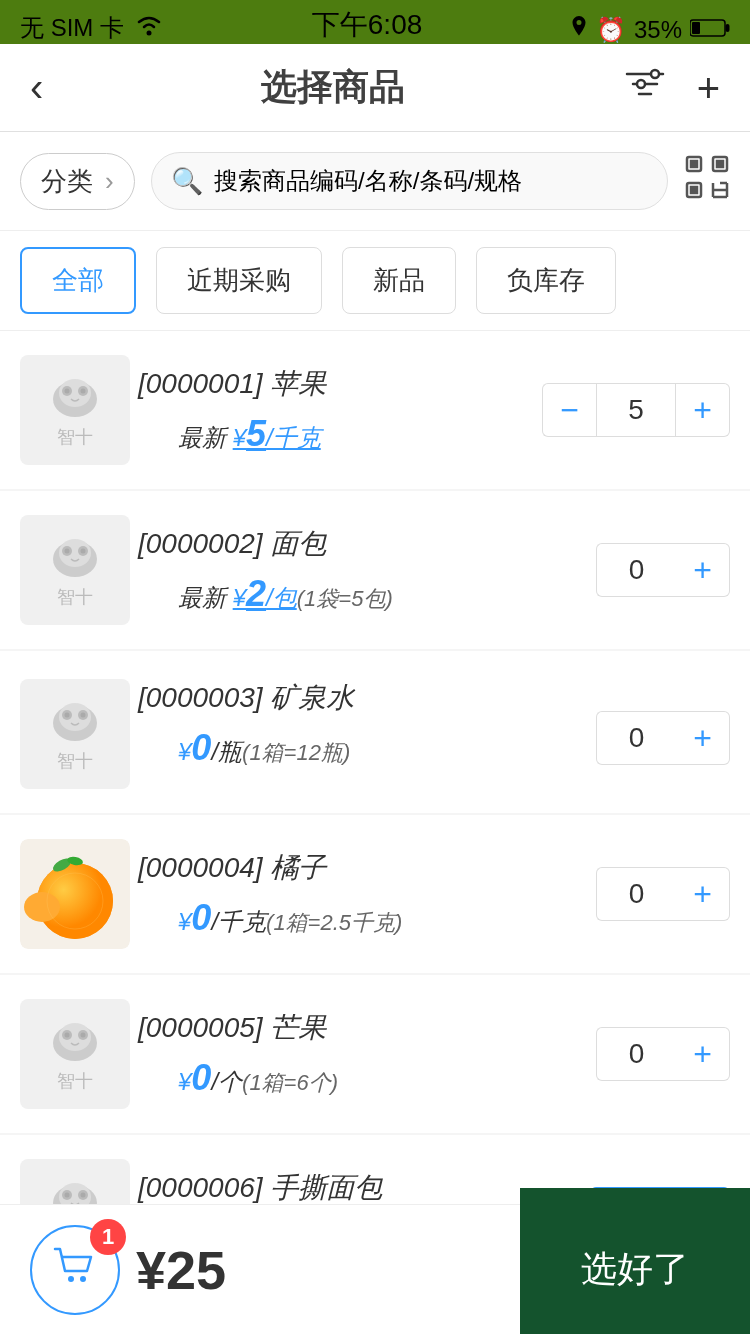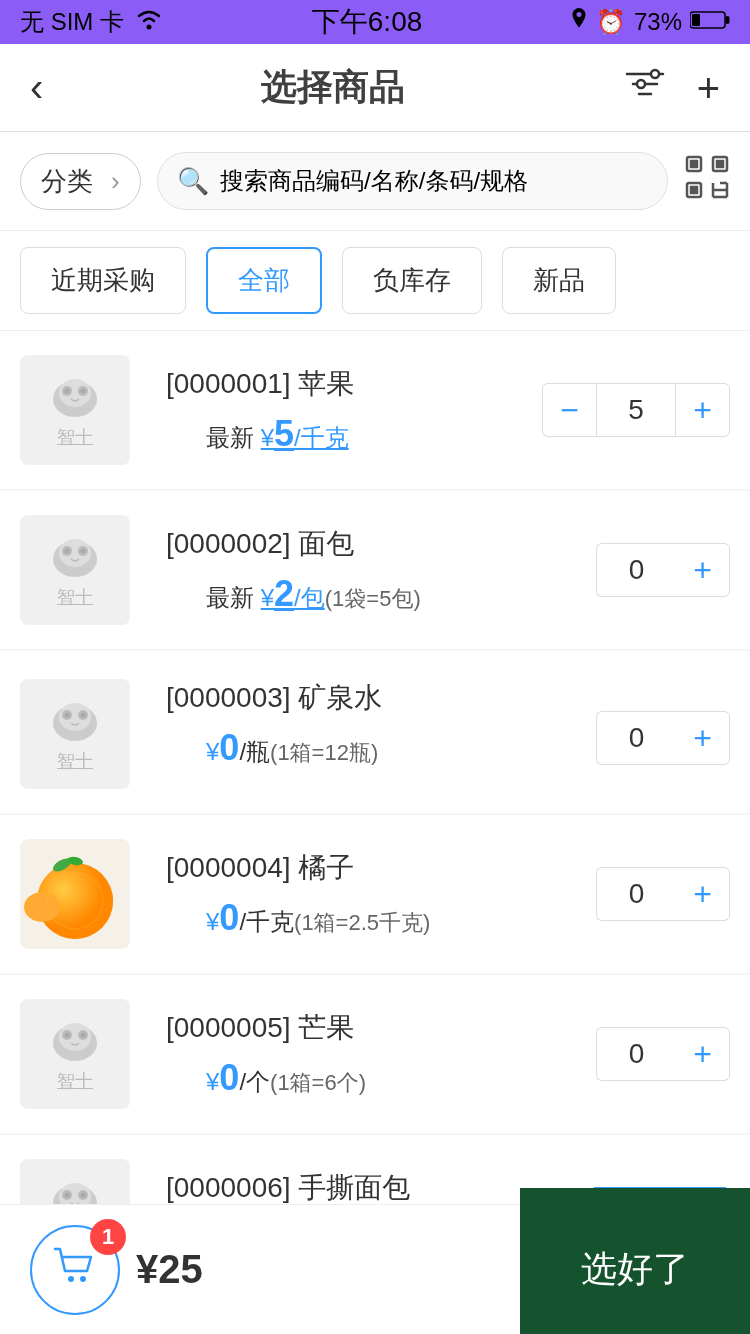--- a/index.html
+++ b/index.html
@@ -9,23 +9,23 @@
       min-height: 1334px;
       font-family: -apple-system, 'PingFang SC', 'Helvetica Neue', sans-serif;
       background: #f5f5f5;
       font-size: 28px;
       color: #333;
     }
 
     
     .status-bar {
       height: 44px;
-      background: #8b5cf6;
-      display: flex;
-      align-items: center;
+      background: #4d7c0f;
+      display: flex;
+      align-items: flex-end;
       justify-content: space-between;
       padding: 0 20px;
       font-size: 24px;
       color: #000;
     }
     .status-left { display: flex; align-items: center; gap: 10px; }
     .status-center { font-size: 28px; font-weight: 500; }
     .status-right { display: flex; align-items: center; gap: 8px; font-size: 24px; }
 
     
@@ -59,21 +59,21 @@
     .category-btn {
       border: 1px solid #ccc;
       border-radius: 30px;
       padding: 10px 20px;
       font-size: 26px;
       color: #333;
       background: #fff;
       white-space: nowrap;
       display: flex;
       align-items: center;
-      gap: 18px;
+      gap: 12px;
       cursor: pointer;
     }
     .search-box {
       flex: 1;
       border: 1px solid #e0e0e0;
       border-radius: 30px;
       padding: 12px 20px;
       display: flex;
       align-items: center;
       gap: 10px;
@@ -135,30 +135,30 @@
       justify-content: center;
       flex-shrink: 0;
       overflow: hidden;
     }
     .product-image .owl-logo {
       display: flex;
       flex-direction: column;
       align-items: center;
       color: #bbb;
       font-size: 40px;
-      text-decoration: underline;
     }
     .product-image .owl-text {
       font-size: 18px;
       color: #bbb;
       margin-top: 4px;
     }
     .product-info {
       flex: 1;
-      padding: 0 36px;
+      padding: 0 8px;
+      font-style: italic;
     }
     .product-name {
       font-size: 28px;
       color: #333;
       margin-bottom: 10px;
     }
     .product-spec {
       font-size: 22px;
       color: #666;
       background: #f0f0f0;
@@ -265,21 +265,21 @@
       background: #ff4444;
       border-radius: 50%;
       color: #fff;
       font-size: 22px;
       display: flex;
       align-items: center;
       justify-content: center;
       font-weight: bold;
     }
     .cart-total {
-      font-size: 40px;
+      font-size: 54px;
       font-weight: bold;
       color: #333;
     }
     .confirm-btn {
       width: 230px;
       height: 164px;
       background: #14532d;
       color: #fff;
       font-size: 36px;
       display: flex;
@@ -317,21 +317,21 @@
     </span>
   </div>
   <div class="status-center">下午6:08</div>
   <div class="status-right">
     <span>
       <svg width="18" height="22" viewBox="0 0 18 22" fill="#000">
           <path d="M9 0C5.5 0 2.5 3 2.5 6.5c0 5 6.5 13 6.5 13s6.5-8 6.5-13C15.5 3 12.5 0 9 0zm0 9a2.5 2.5 0 1 1 0-5 2.5 2.5 0 0 1 0 5z"></path>
         </svg>
     </span>
     <span>⏰</span>
-    <span>73%</span>
+    <span>35%</span>
     <span>
       <svg width="40" height="20" viewBox="0 0 40 20">
         <rect x="0" y="2" width="35" height="16" rx="3" ry="3" fill="none" stroke="#000" stroke-width="1.5"></rect>
         <rect x="35.5" y="6" width="4" height="8" rx="2" fill="#000"></rect>
         <rect x="2" y="4" width="8" height="12" rx="1" fill="#000"></rect>
       </svg>
     </span>
   </div>
 </div>
 
@@ -372,24 +372,24 @@
       <line x1="29" y1="29" x2="29" y2="43"></line>
       <line x1="29" y1="36" x2="43" y2="36"></line>
       <line x1="36" y1="29" x2="43" y2="29"></line>
       <line x1="43" y1="29" x2="43" y2="43"></line>
       <line x1="29" y1="43" x2="43" y2="43"></line>
     </svg>
   </span>
 </div>
 
 <div class="tabs-bar">
+  <button class="tab-btn active">全部</button>
   <button class="tab-btn">近期采购</button>
-  <button class="tab-btn active">全部</button>
+  <button class="tab-btn">新品</button>
   <button class="tab-btn">负库存</button>
-  <button class="tab-btn">新品</button>
 </div>
 
 <div class="product-list">
 
   <div class="product-item">
     <div class="product-image">
       <div class="owl-logo">
         <svg width="60" height="50" viewBox="0 0 60 50" fill="#ccc">
           <ellipse cx="30" cy="28" rx="22" ry="18"></ellipse>
           <ellipse cx="30" cy="22" rx="16" ry="14" fill="#ddd"></ellipse>

